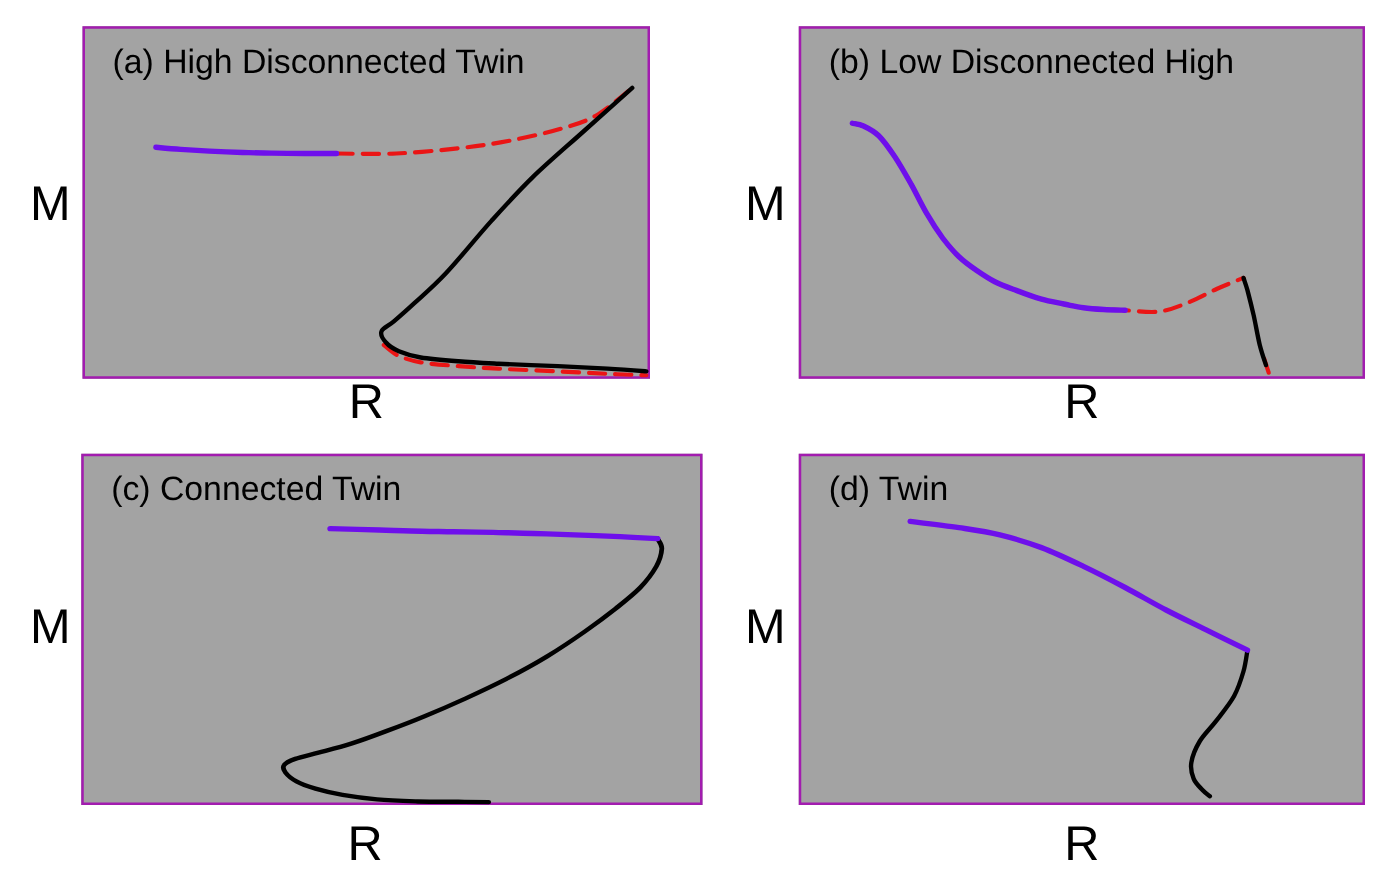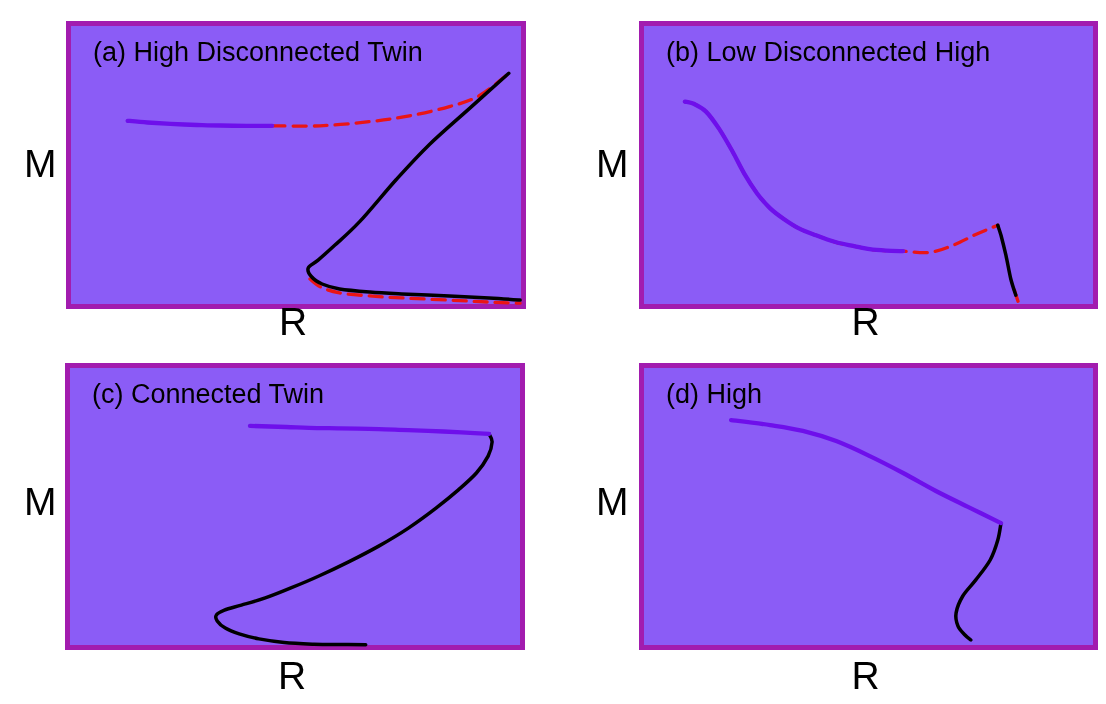--- a/index.html
+++ b/index.html
@@ -1,37 +1,37 @@
 <!DOCTYPE html>
 <html><head>
 <meta charset="utf-8">
 <style>
   html,body{margin:0;padding:0;}
   body{
     width:1106px;height:704px;position:relative;background:#ffffff;
     font-family:"Liberation Sans", sans-serif;color:#000;overflow:hidden;
   }
   .panel{
-    position:absolute;background:#8b5cf6;border:5px solid #a21caf;box-sizing:content-box;
+    position:absolute;background:#a3a3a3;border:2px solid #a21caf;box-sizing:content-box;
   }
   .panel svg{position:absolute;left:0;top:0;width:100%;height:100%;overflow:visible;display:block;}
   .panel-title{
     position:absolute;left:22px;top:12px;font-size:27px;line-height:1.1;
     color:#000;white-space:nowrap;z-index:2;
   }
   .ylabel{
     position:absolute;font-size:39px;line-height:1;color:#000;z-index:2;
   }
   .xlabel{
     position:absolute;font-size:39px;line-height:1;color:#000;text-align:center;z-index:2;
   }
   
   #panel-a{left:66px;top:21px;width:450px;height:278px;}
   #panel-b{left:639px;top:21px;width:449px;height:278px;}
-  #panel-c{left:65px;top:363px;width:450px;height:277px;}
+  #panel-c{left:65px;top:363px;width:450px;height:277px;padding-left:43px;}
   #panel-d{left:639px;top:363px;width:449px;height:277px;}
   #ylabel-a{left:24px;top:144px;}
   #ylabel-b{left:596px;top:144px;}
   #ylabel-c{left:24px;top:482px;}
   #ylabel-d{left:596px;top:482px;}
   #xlabel-a{left:66px;top:302px;width:454px;}
   #xlabel-b{left:639px;top:302px;width:453px;}
   #xlabel-c{left:65px;top:656px;width:454px;}
   #xlabel-d{left:639px;top:656px;width:453px;}
 </style>
@@ -60,21 +60,21 @@
 
 <div class="panel" id="panel-c">
   <div class="panel-title">(c) Connected Twin</div>
   <svg viewBox="0 0 450 277" preserveAspectRatio="none">
       <path d="M 419.0 65.9 C 419.5 67.3, 422.3 70.3, 422.1 74.0 C 421.9 77.7, 420.7 82.9, 418.1 88.1 C 415.4 93.3, 411.3 99.4, 406.4 105.0 C 401.4 110.6, 395.0 116.1, 388.4 121.9 C 381.7 127.7, 374.6 133.5, 366.3 139.9 C 358.0 146.3, 348.0 153.7, 338.4 160.1 C 328.8 166.5, 318.7 172.5, 308.7 178.1 C 298.7 183.7, 288.5 188.9, 278.6 193.9 C 268.6 198.9, 258.5 203.7, 248.9 208.0 C 239.3 212.4, 229.9 216.3, 220.9 219.9 C 212.0 223.6, 203.6 227.0, 195.3 229.9 C 187.1 232.8, 178.3 235.1, 171.4 237.1 C 164.6 239.1, 158.6 240.4, 154.4 242.1 C 150.2 243.8, 147.4 245.3, 146.3 247.1 C 145.1 248.9, 145.7 250.7, 147.2 252.9 C 148.7 255.1, 151.6 257.9, 155.3 260.1 C 158.9 262.3, 163.6 264.1, 169.2 265.9 C 174.8 267.7, 181.5 269.5, 189.0 270.9 C 196.5 272.3, 205.0 273.6, 214.2 274.5 C 223.3 275.4, 234.0 275.8, 243.9 276.2 C 253.8 276.5, 265.0 276.4, 273.6 276.4 C 282.2 276.5, 292.0 276.7, 295.7 276.7" fill="none" stroke="#000000" stroke-width="3.5" stroke-linecap="round" stroke-linejoin="round"></path>
       <path d="M 180.0 57.9 C 186.0 58.1, 206.2 58.7, 216.0 59.0 C 225.8 59.3, 230.0 59.6, 239.0 59.8 C 248.0 60.1, 260.0 60.2, 270.0 60.4 C 280.0 60.6, 289.1 60.7, 298.8 60.9 C 308.6 61.2, 318.6 61.4, 328.5 61.8 C 338.4 62.1, 347.7 62.5, 358.2 62.9 C 368.7 63.3, 381.4 63.8, 391.5 64.3 C 401.6 64.8, 414.4 65.6, 419.0 65.9" fill="none" stroke="#6E0FEB" stroke-width="4.3" stroke-linecap="round" stroke-linejoin="round"></path>
     </svg>
 </div>
 
 <div class="panel" id="panel-d">
-  <div class="panel-title">(d) High</div>
+  <div class="panel-title">(d) Twin</div>
   <svg viewBox="0 0 449 277" preserveAspectRatio="none">
       <path d="M 357.0 155.1 C 356.4 157.9, 355.6 165.9, 353.8 172.0 C 352.0 178.2, 349.8 185.3, 346.2 192.0 C 342.5 198.6, 336.4 205.9, 331.8 211.9 C 327.2 217.9, 322.1 222.5, 318.8 228.0 C 315.5 233.5, 312.9 239.9, 312.1 244.9 C 311.2 249.9, 312.4 254.2, 313.9 257.9 C 315.3 261.6, 318.9 264.7, 321.0 267.0 C 323.2 269.4, 325.9 271.2, 326.9 272.0" fill="none" stroke="#000000" stroke-width="3.5" stroke-linecap="round" stroke-linejoin="round"></path>
       <path d="M 87.1 52.1 C 93.6 52.9, 114.2 55.3, 126.2 57.1 C 138.1 58.9, 147.9 60.2, 158.9 62.9 C 169.9 65.6, 181.0 68.9, 192.2 73.1 C 203.3 77.3, 214.7 82.8, 225.8 88.1 C 237.0 93.4, 248.1 99.2, 259.1 105.0 C 270.1 110.8, 280.7 117.2, 291.9 123.0 C 303.0 128.8, 315.1 134.5, 326.0 139.9 C 336.8 145.2, 351.8 152.6, 357.0 155.1" fill="none" stroke="#6E0FEB" stroke-width="4.3" stroke-linecap="round" stroke-linejoin="round"></path>
     </svg>
 </div>
 
 <div class="ylabel" id="ylabel-a">M</div>
 <div class="ylabel" id="ylabel-b">M</div>
 <div class="ylabel" id="ylabel-c">M</div>
 <div class="ylabel" id="ylabel-d">M</div>

